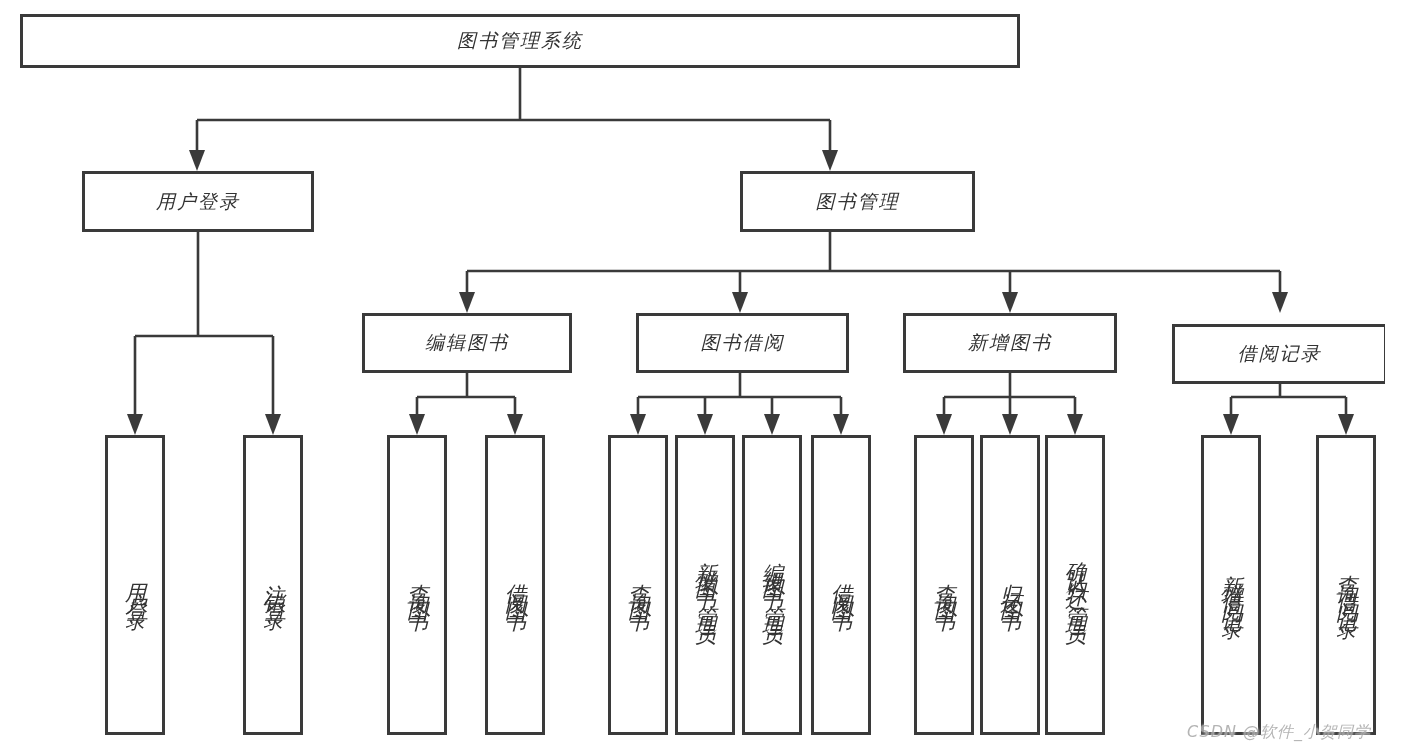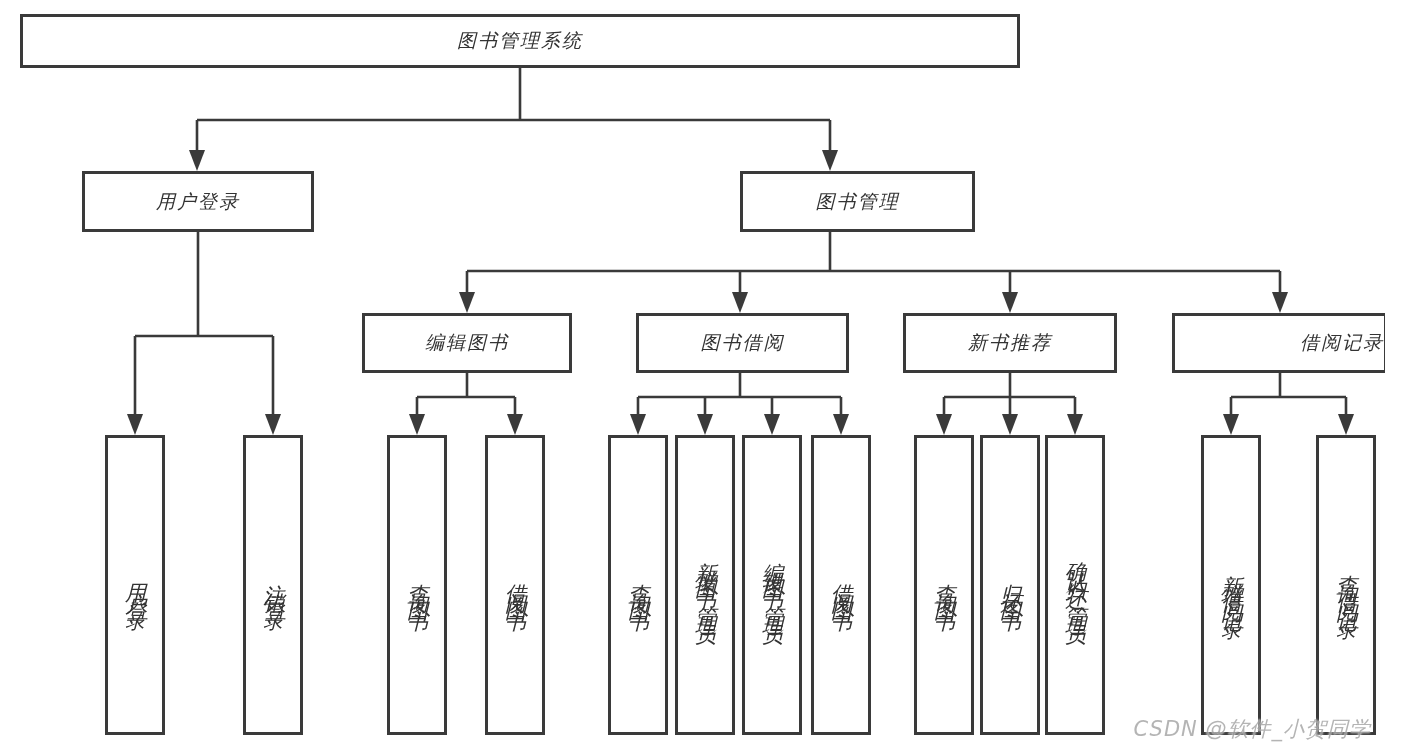--- a/index.html
+++ b/index.html
@@ -36,21 +36,21 @@
   .vbox span{
     writing-mode:vertical-rl;
     text-orientation:mixed;
     font-size:21px;
     letter-spacing:9px;
     line-height:1.0;
   }
   #watermark{
     position:absolute;
     right:14px;bottom:4px;
-    font-size:21px;
+    font-size:16px;
     color:var(--wm);
     opacity:.85;
     letter-spacing:1px;
     text-shadow:0 0 3px #fff,0 0 2px #fff;
     z-index:5;
     white-space:nowrap;
     text-align:right;
   }
 </style>
 </head>
@@ -105,23 +105,23 @@
     <span>图书管理</span>
   </div>
 
   <div class="node hbox" style="left:362px;top:313px;width:210px;height:60px;">
     <span>编辑图书</span>
   </div>
   <div class="node hbox" style="left:636px;top:313px;width:213px;height:60px;">
     <span>图书借阅</span>
   </div>
   <div class="node hbox" style="left:903px;top:313px;width:214px;height:60px;">
-    <span>新书推荐</span>
+    <span>新增图书</span>
   </div>
-  <div class="node hbox" style="left:1172px;top:313px;width:215px;height:60px;justify-content:flex-end;">
+  <div class="node hbox" style="left:1172px;top:324px;width:215px;height:60px;">
     <span>借阅记录</span>
   </div>
 
   <div class="node vbox" style="left:105px;top:435px;width:60px;height:300px;">
     <span>用户登录</span>
   </div>
   <div class="node vbox" style="left:243px;top:435px;width:60px;height:300px;">
     <span>注销登录</span>
   </div>
 

